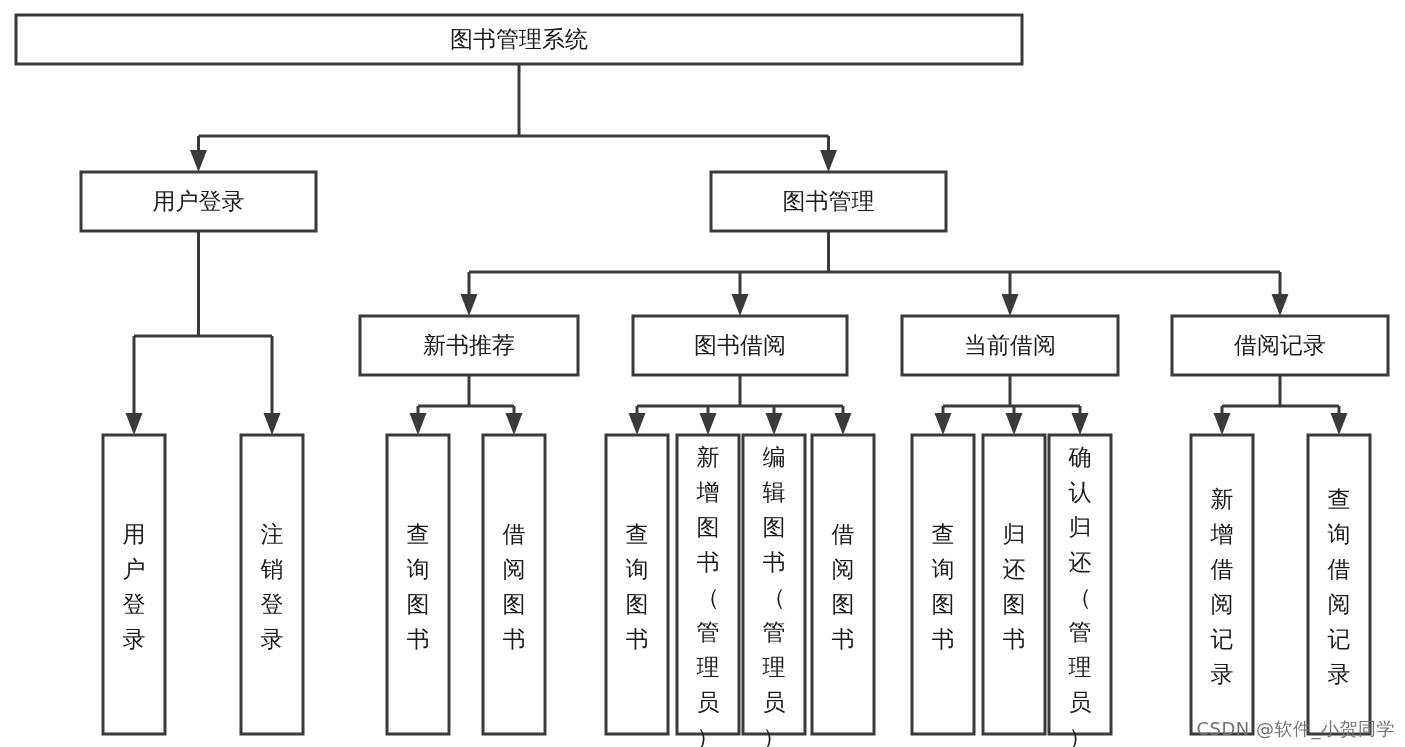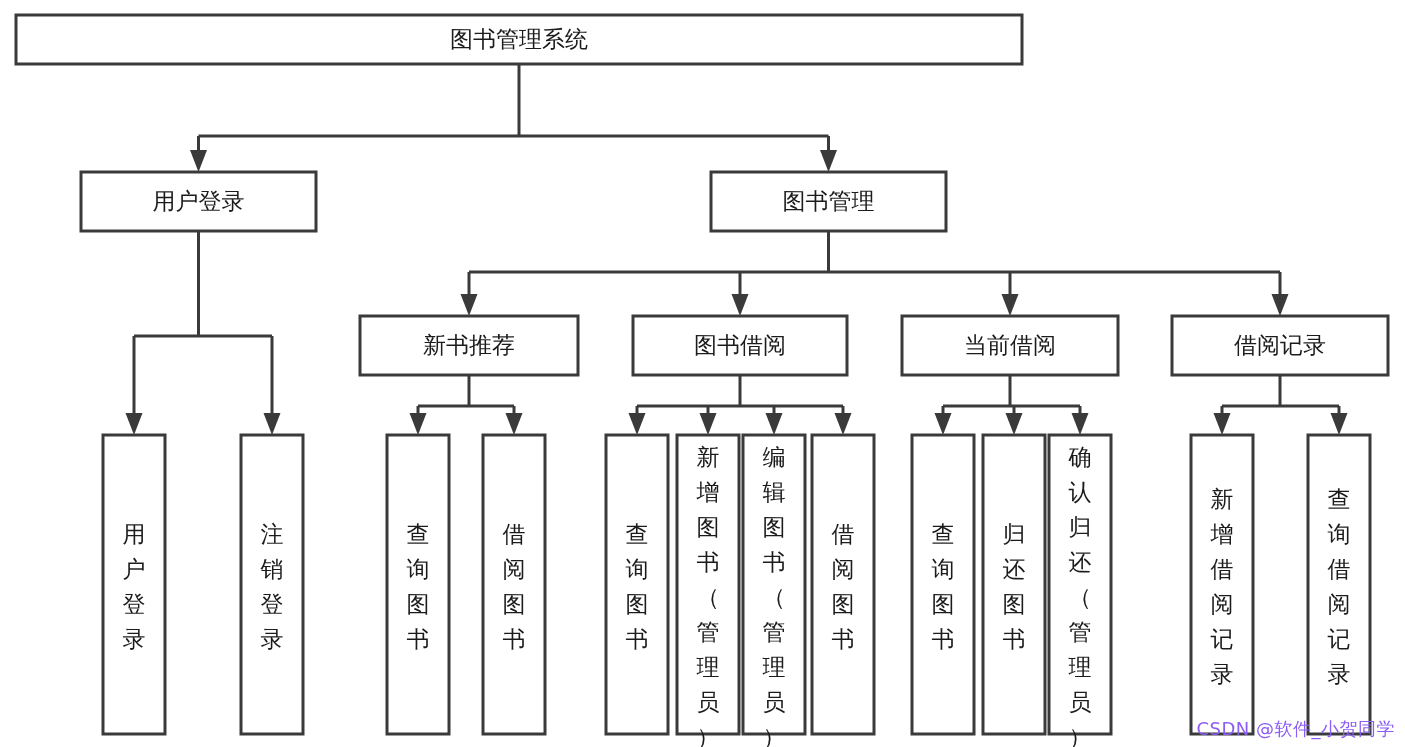--- a/index.html
+++ b/index.html
@@ -57,21 +57,21 @@
     font-family: "DejaVu Sans", "Liberation Sans", sans-serif;
     font-size: 23px;
     text-anchor: middle;
   }
   .watermark-text {
     position: absolute;
     right: 10px;
     bottom: 6px;
     font-family: "DejaVu Sans", "Liberation Sans", sans-serif;
     font-size: 18px;
-    color: #8b5cf6;
+    color: #737373;
     letter-spacing: 0.5px;
     white-space: nowrap;
     pointer-events: none;
   }
 </style>
 </head>
 <body>
 
 <div id="diagram-root">
   <svg id="tree-svg" viewBox="0 0 1405 747" xmlns="http://www.w3.org/2000/svg">

